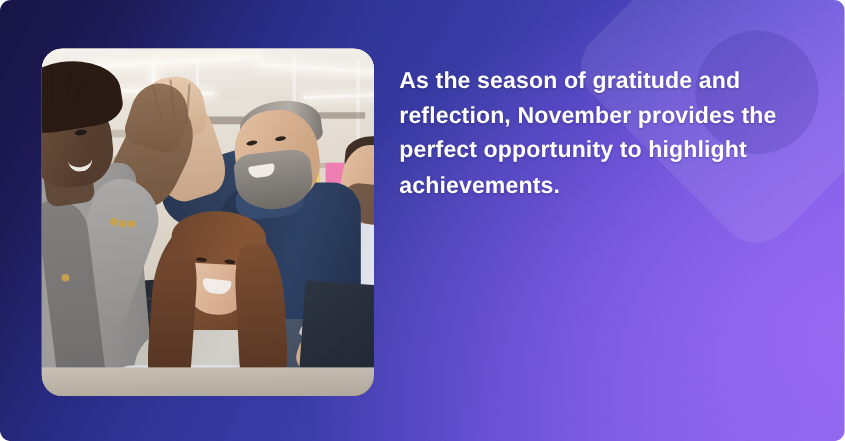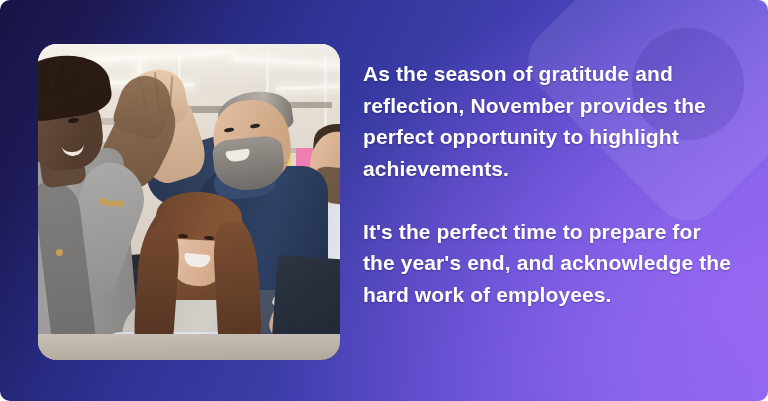--- a/index.html
+++ b/index.html
@@ -609,16 +609,15 @@
       <div class="pc-hand"></div>
 
       <div class="laptop-base"></div>
       <div class="desk"></div>
       <div class="photo-tint"></div>
     </div>
   </div>
 
   <div class="copy">
     <p class="para-1">As the season of gratitude and reflection, November provides the perfect opportunity to highlight achievements.</p>
-    <p class="para-2">It's the perfect time to prepare for the year's end, and acknowledge the hard work of employees.</p>
   </div>
 
 </div>
 
 </body></html>

